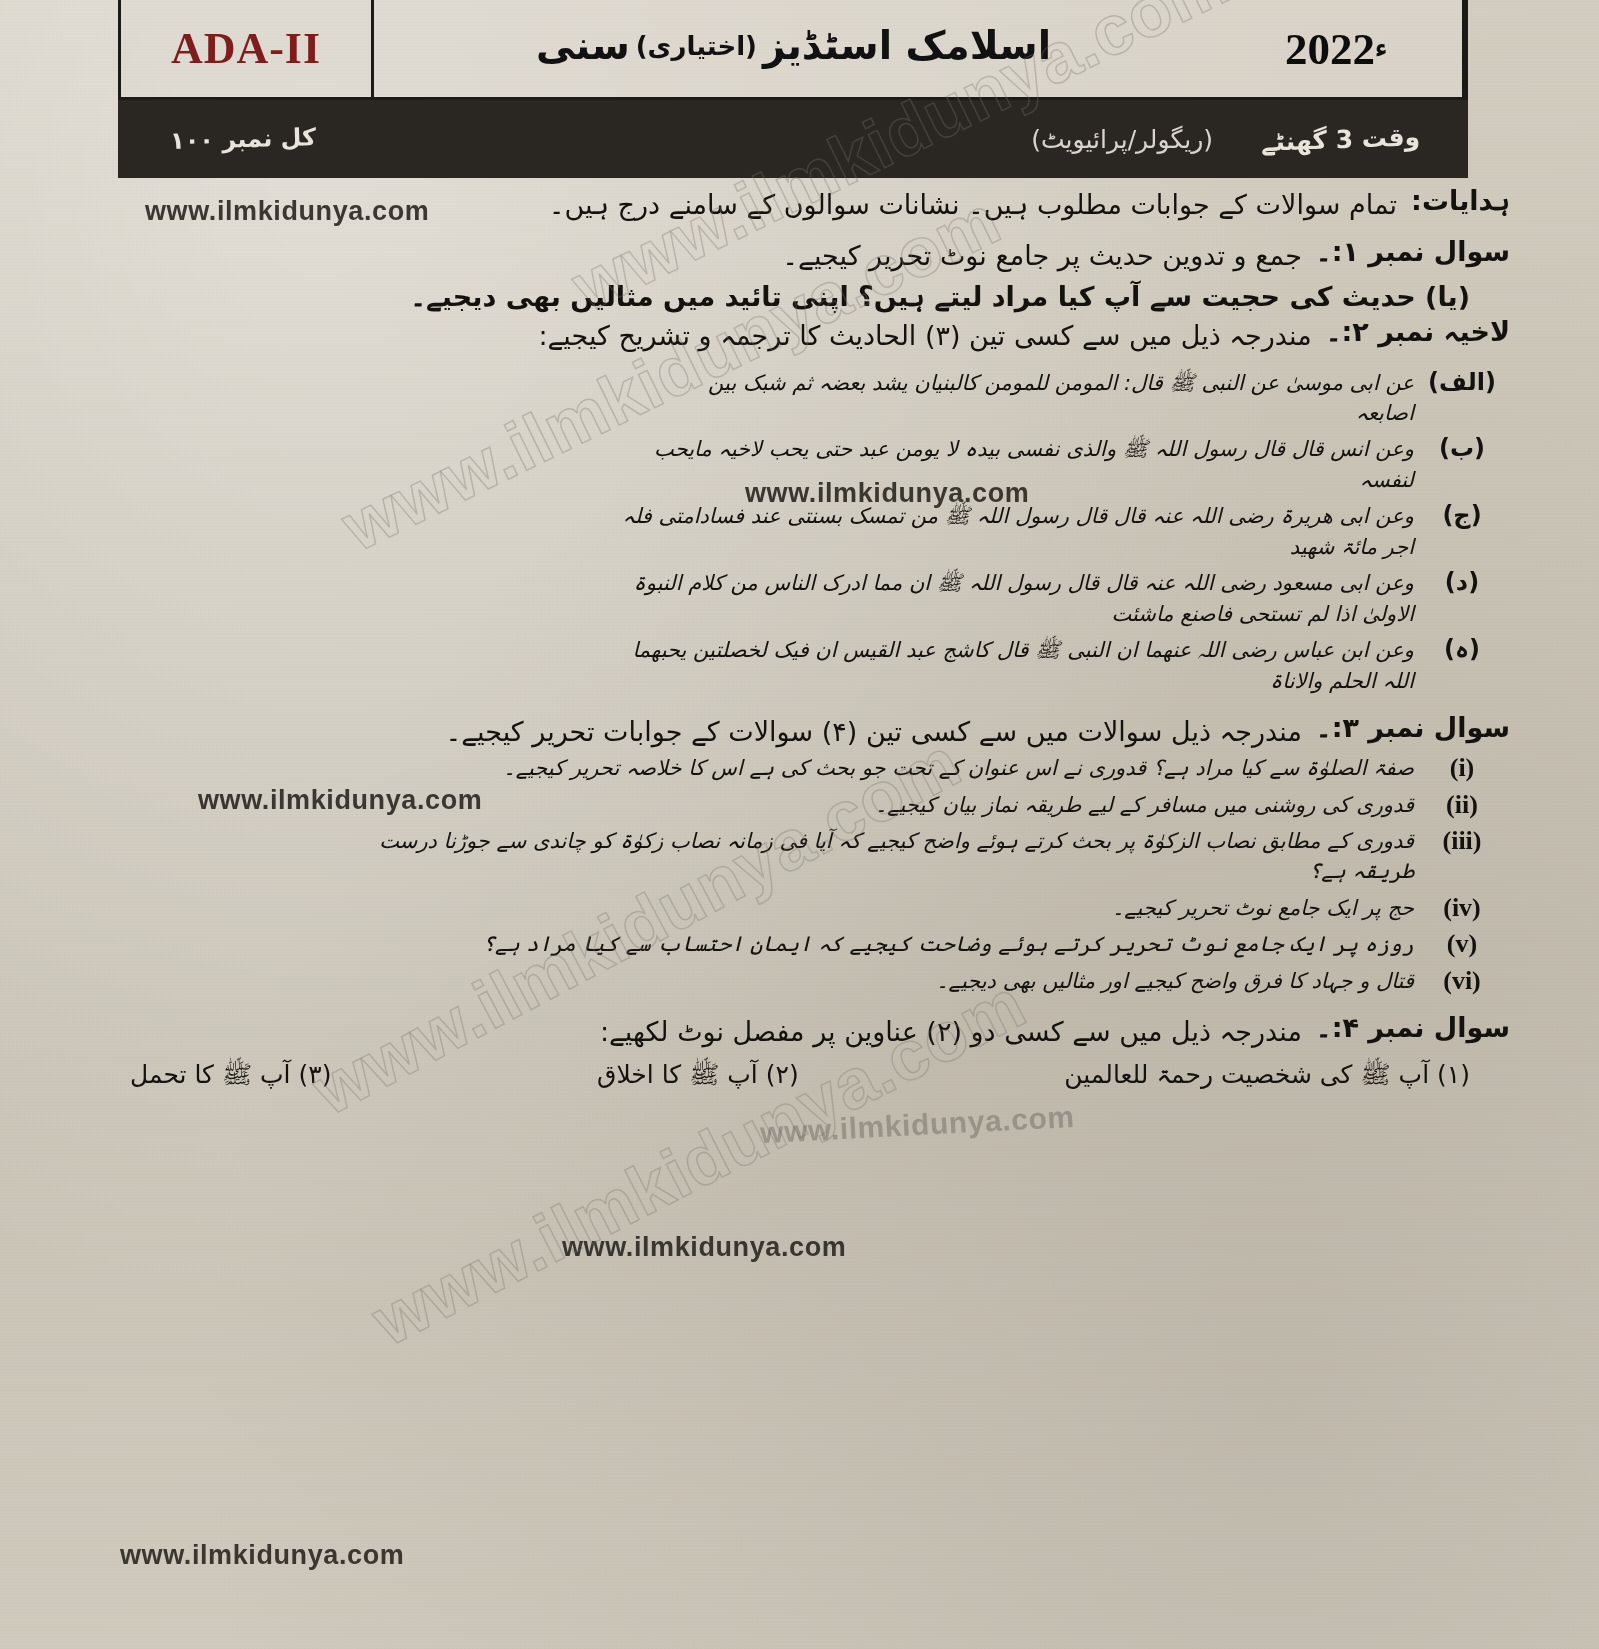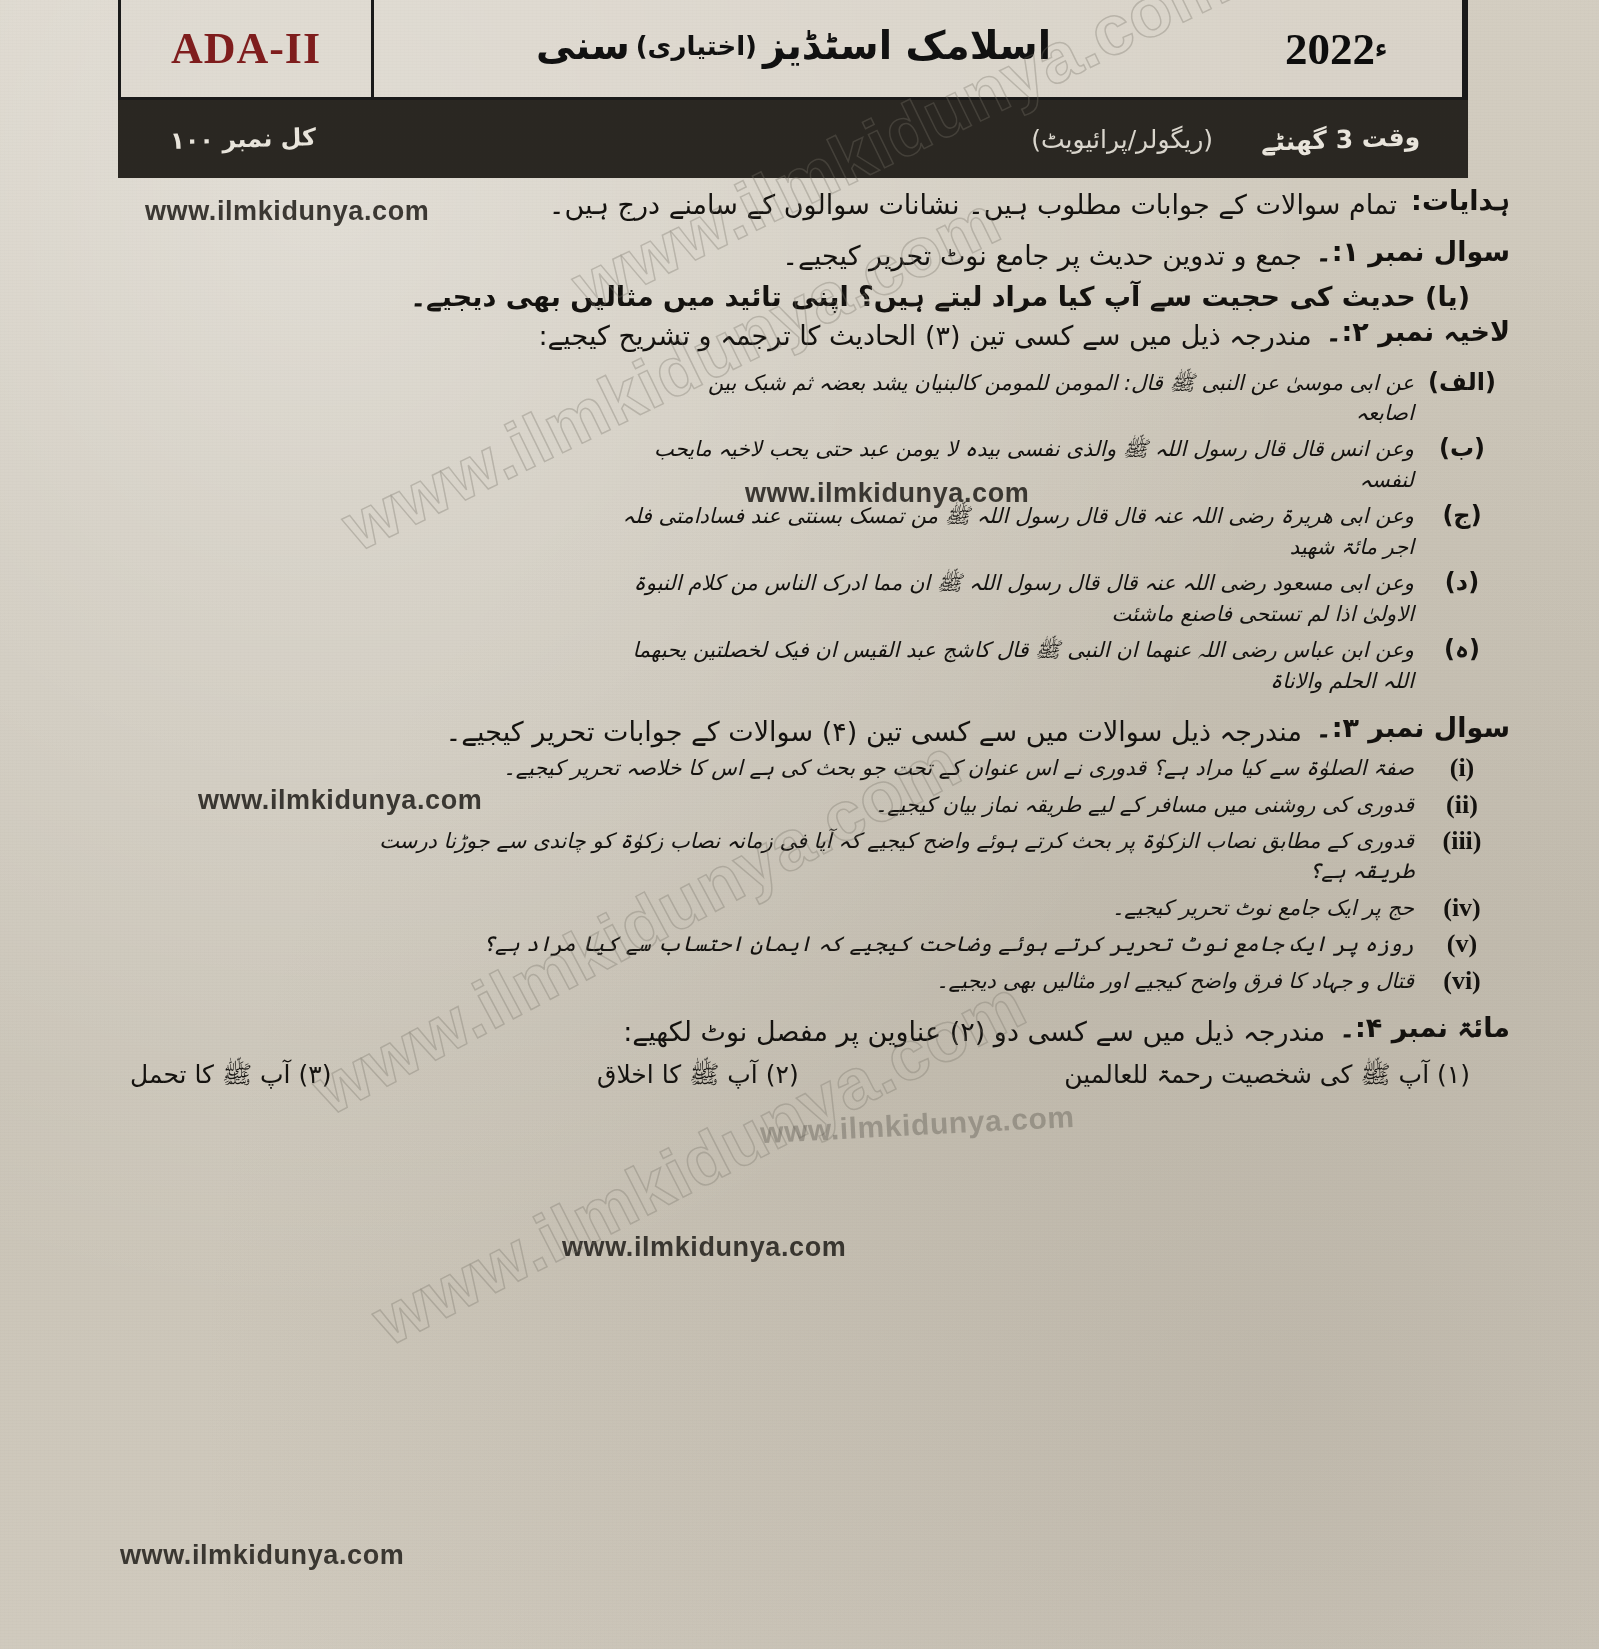--- a/index.html
+++ b/index.html
@@ -350,21 +350,21 @@
   <div class="subq">
     <div class="num">(vi)</div>
     <div class="body">
       <div>قتال و جہاد کا فرق واضح کیجیے اور مثالیں بھی دیجیے۔</div>
     </div>
   </div>
 
   <div class="rowgap"></div>
 
   <div class="line">
-    <div class="lbl">مائۃ نمبر ۴:۔</div>
+    <div class="lbl">سوال نمبر ۴:۔</div>
     <div class="txt">مندرجہ ذیل میں سے کسی دو (۲) عناوین پر مفصل نوٹ لکھیے:</div>
   </div>
 
   <div class="lastline">
     <span>(۱)   آپ ﷺ کی شخصیت رحمۃ للعالمین</span>
     <span>(۲)   آپ ﷺ کا اخلاق</span>
     <span>(۳)   آپ ﷺ کا تحمل</span>
   </div>
 
 </div>

